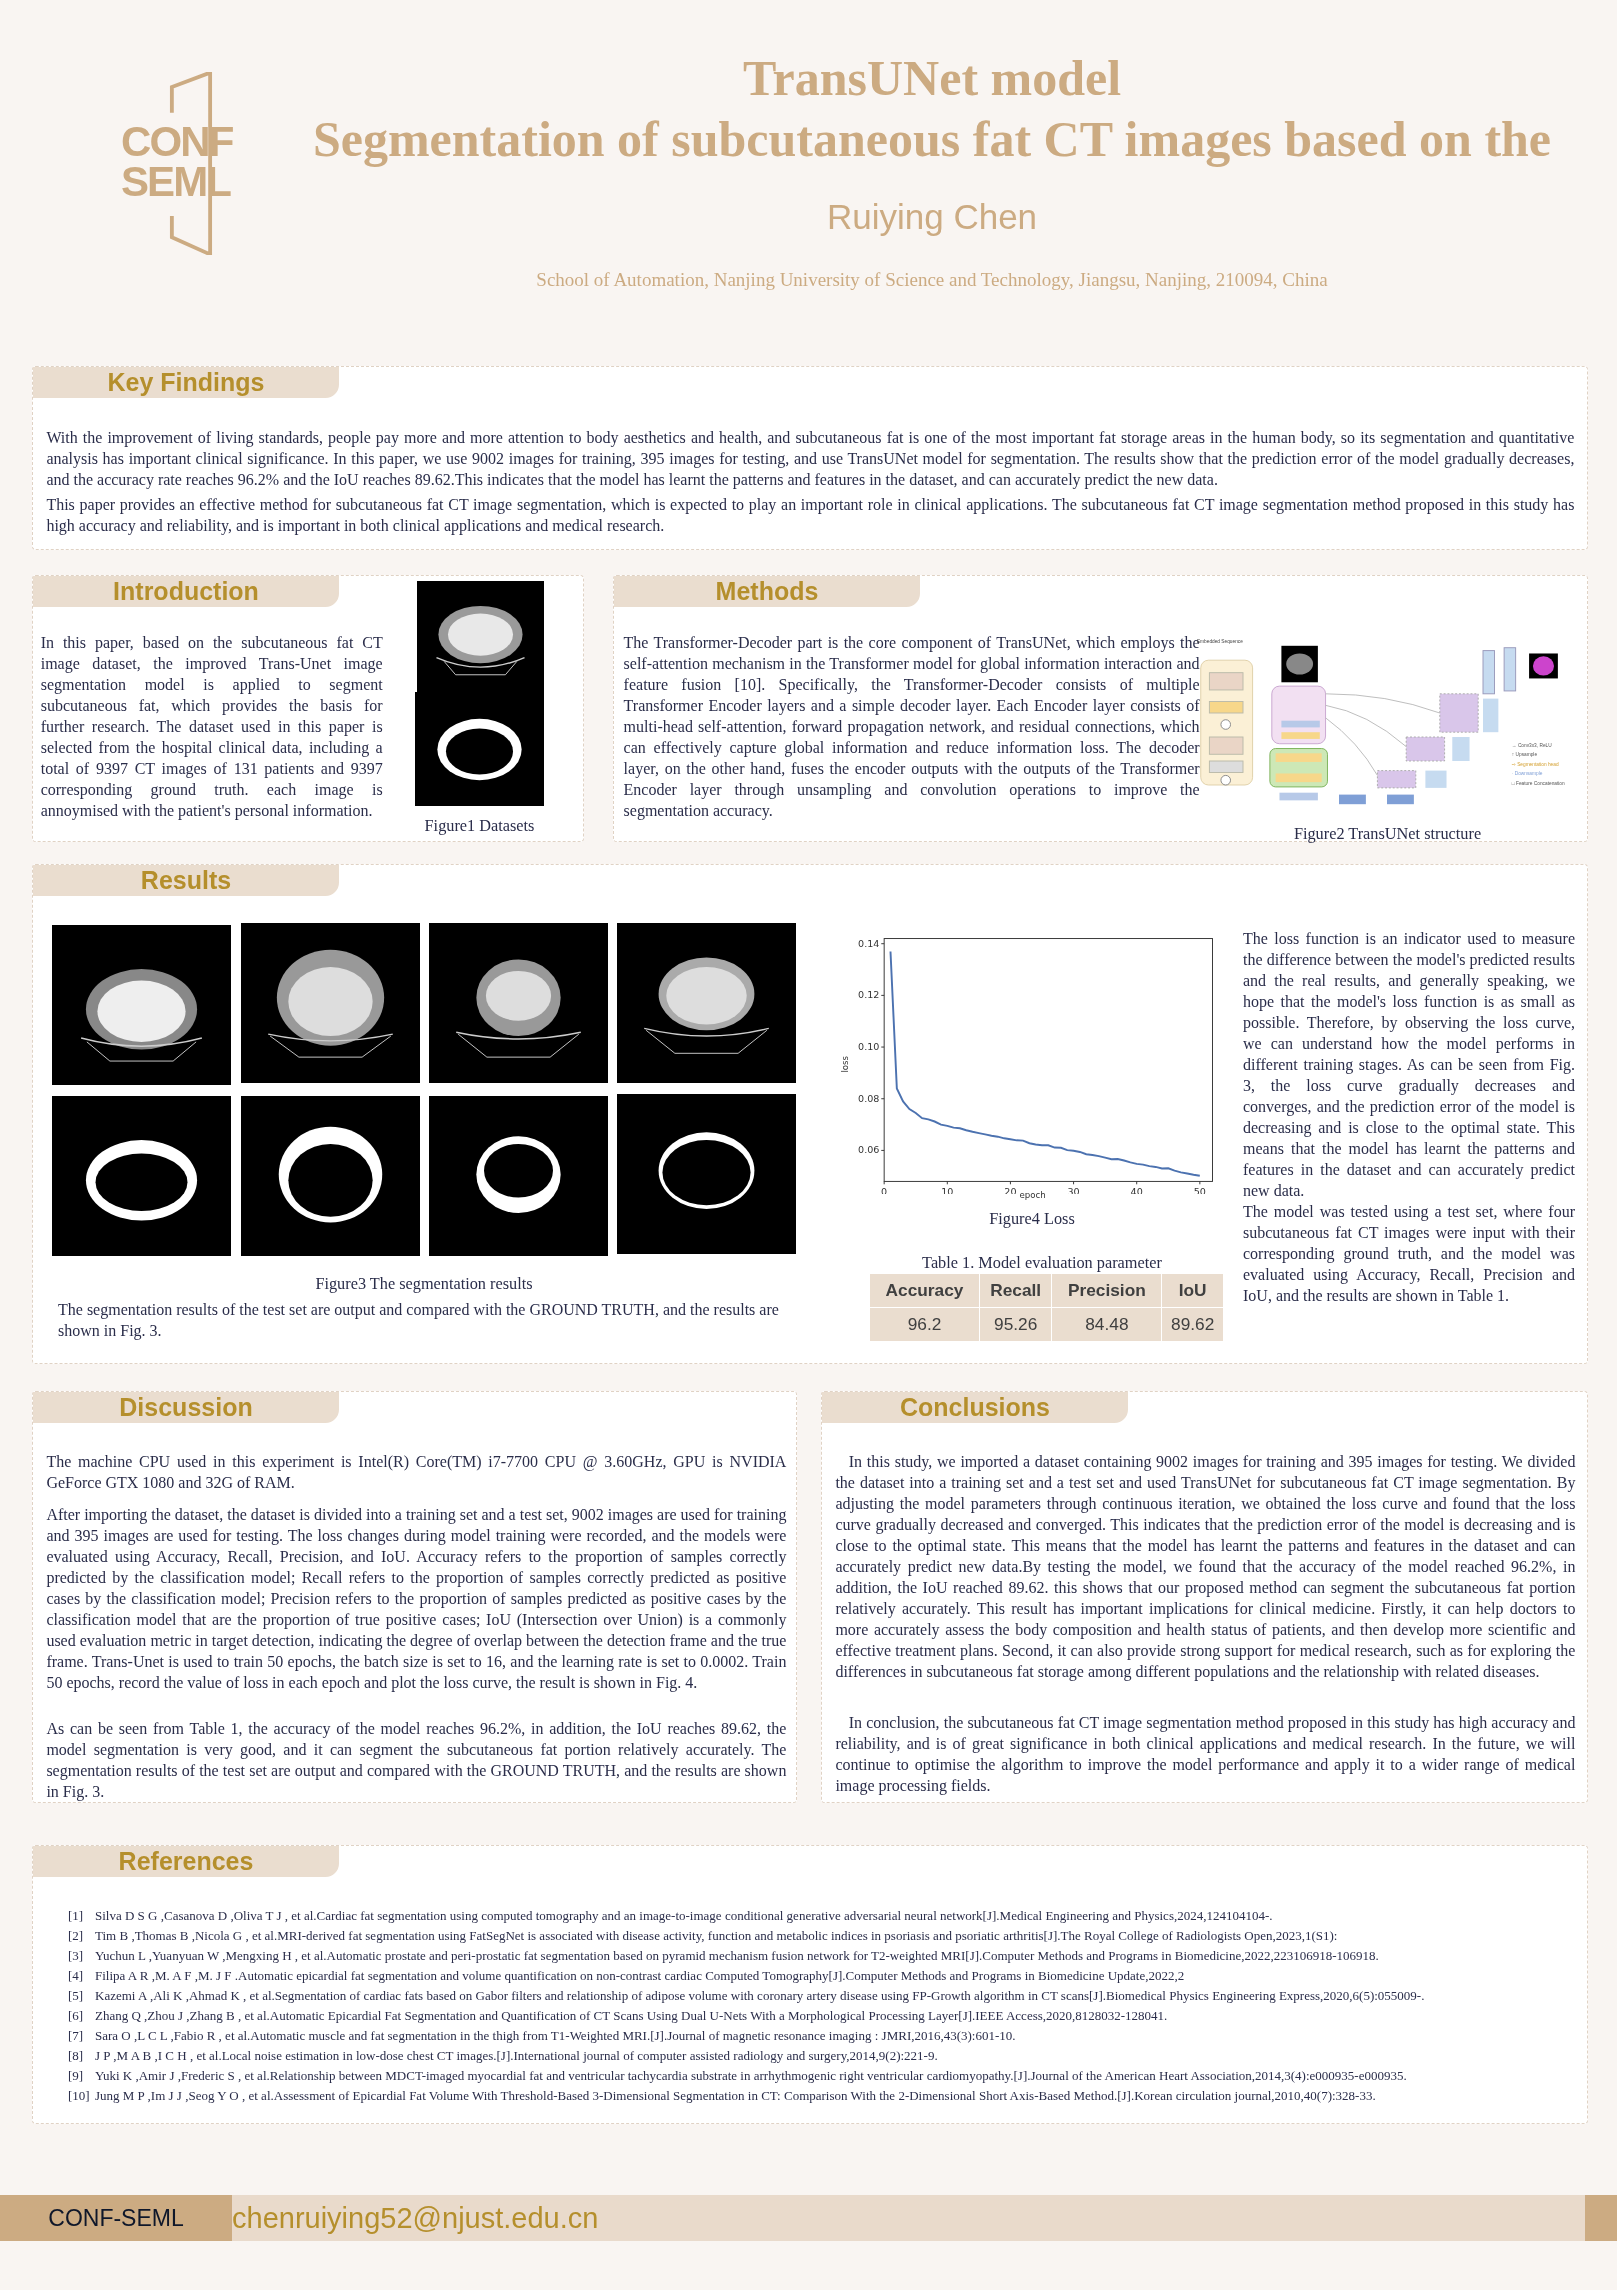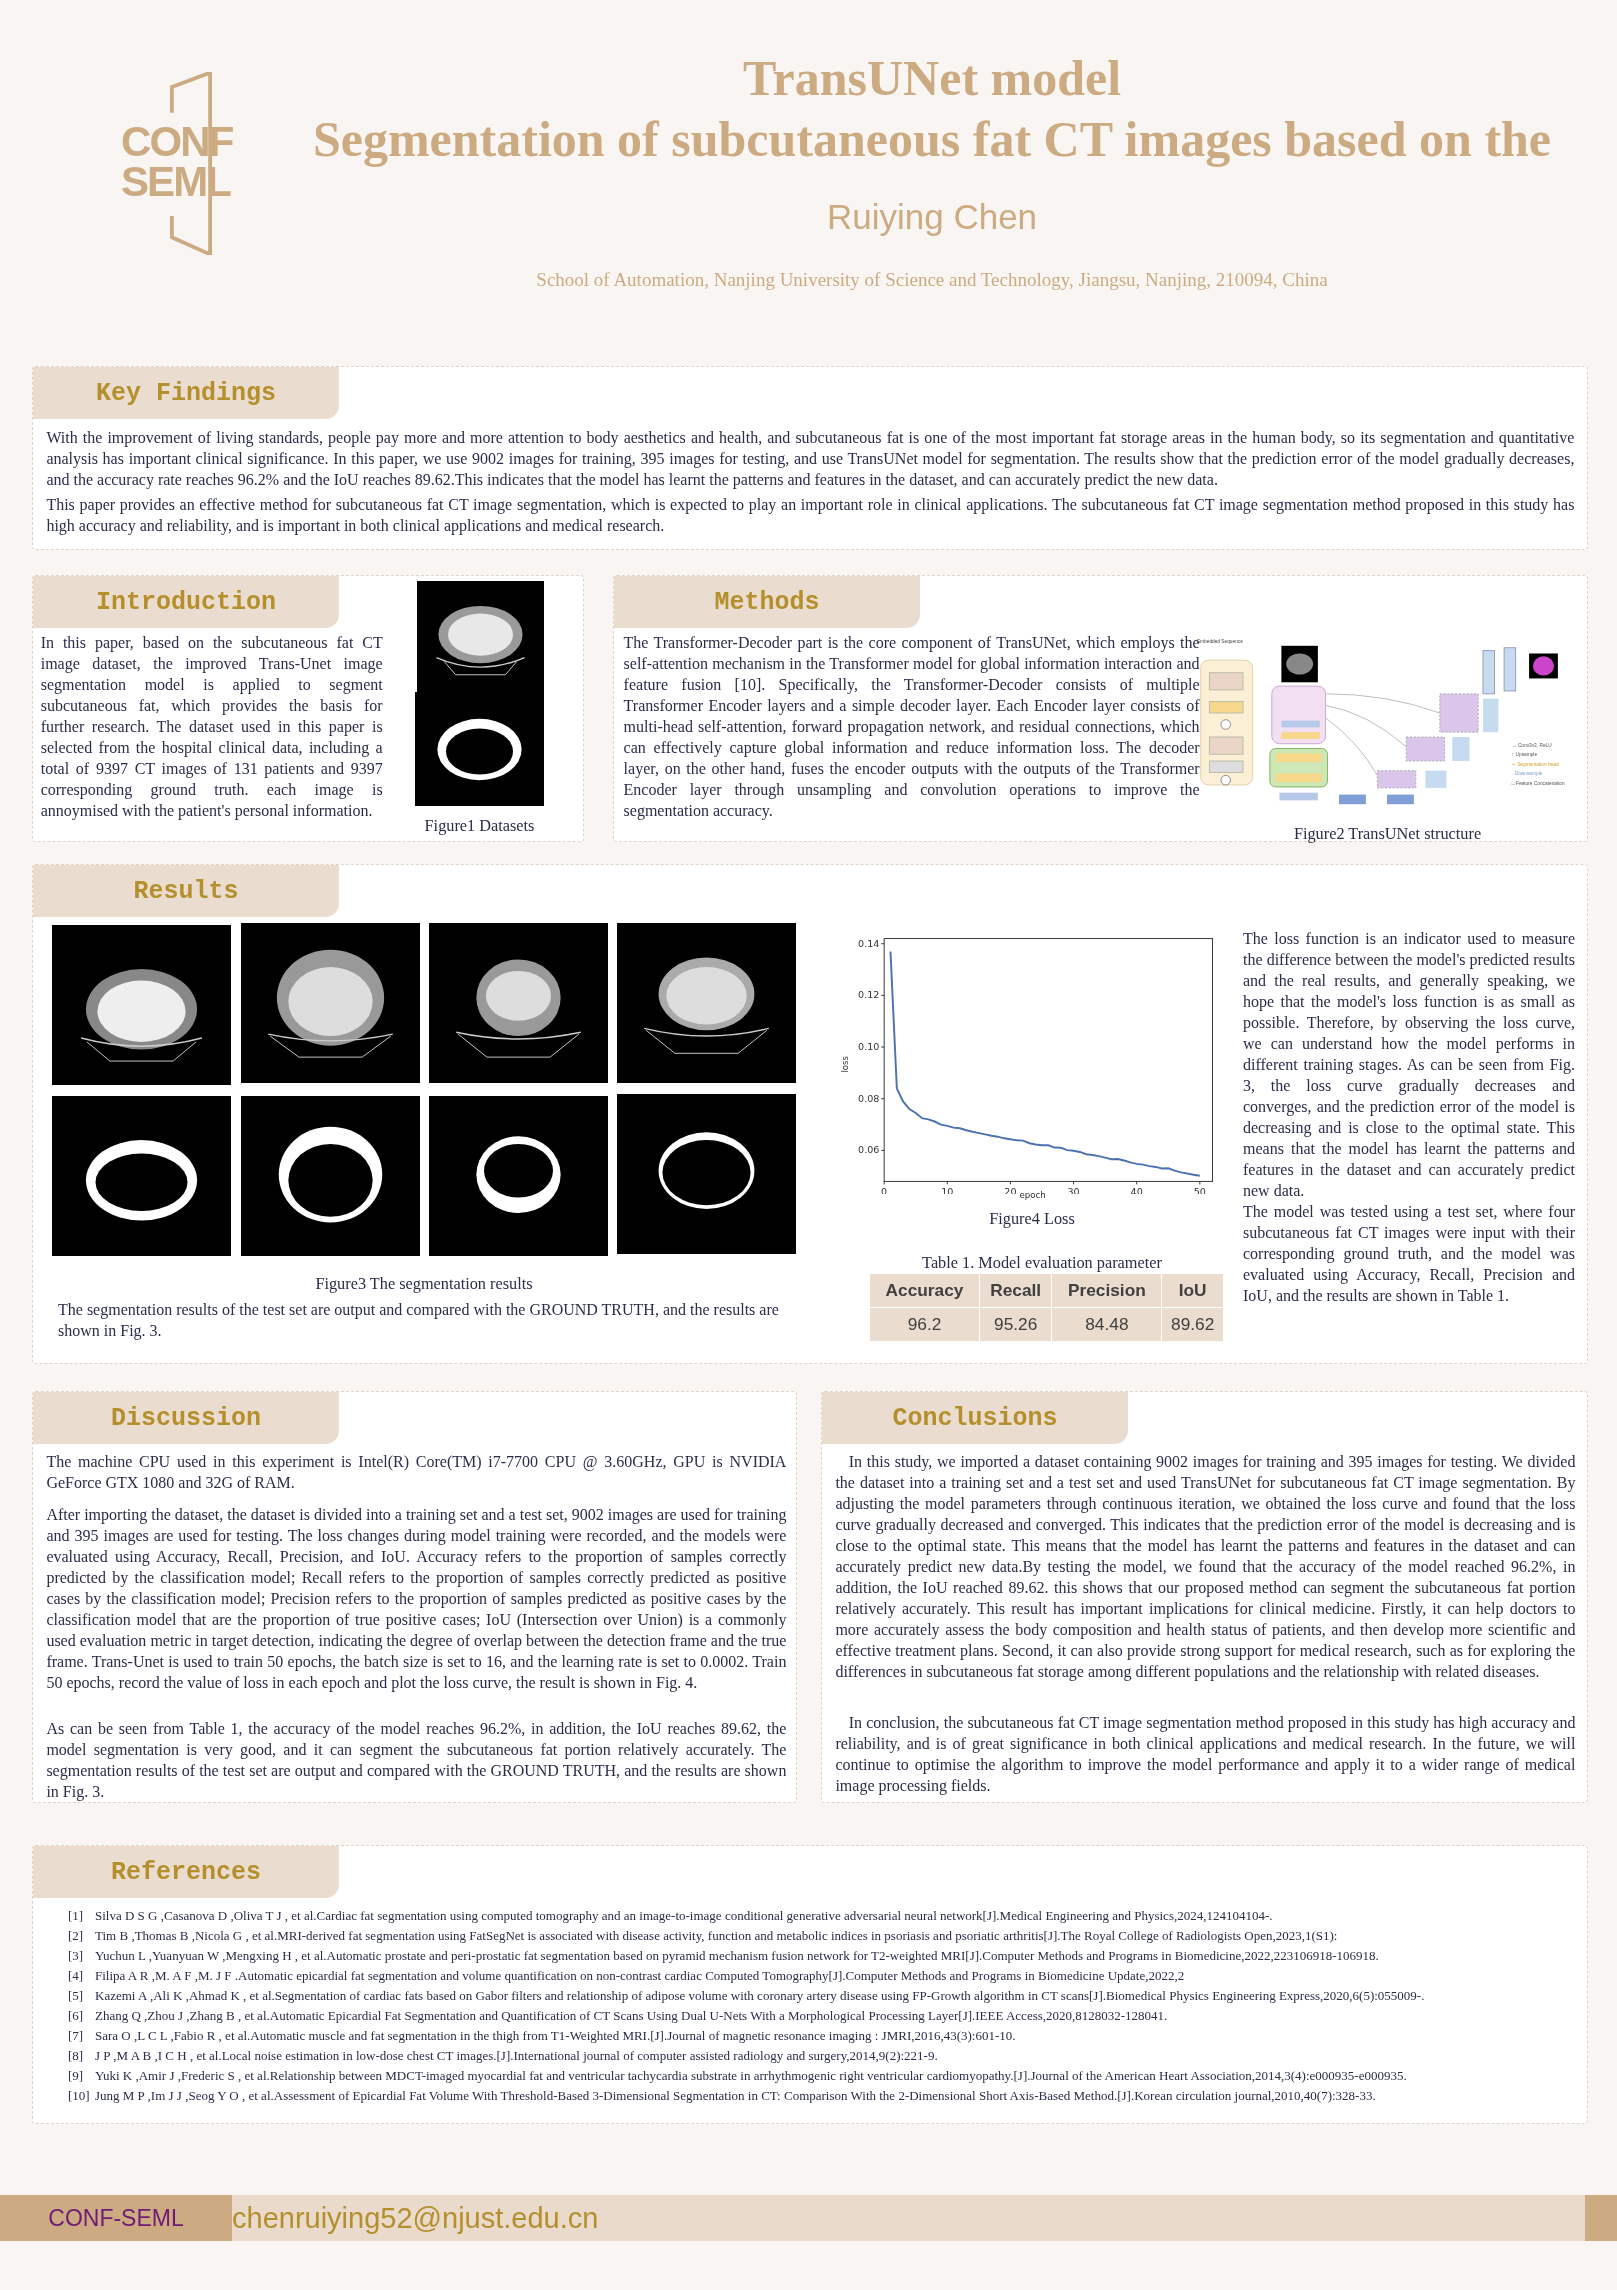--- a/index.html
+++ b/index.html
@@ -11,38 +11,38 @@
   
   .logo { left: 77px; top: 72px; width: 163px; height: 183px; margin-left: 44px; }
   .logo-text { position: absolute; left: 0; top: 50px; font-family: "Liberation Sans", sans-serif; font-weight: bold; color: #ccab82; font-size: 42px; line-height: 40px; letter-spacing: -1.9px; }
   .logo-frame { position: absolute; left: 48px; top: 0; width: 44px; height: 183px; }
   .title { left: 269px; top: 48px; width: 1326px; text-align: center; font-family: "Liberation Serif", serif; font-weight: bold; font-size: 50px; line-height: 61px; color: #ccab82; }
   .author { left: 269px; top: 197px; width: 1326px; text-align: center; font-family: "Liberation Sans", sans-serif; font-size: 35px; color: #ccab82; }
   .affil { left: 269px; top: 269px; width: 1326px; text-align: center; font-size: 19px; color: #ccab82; }
 
   
   .panel { position: absolute; background: #ffffff; border: 1.4px dashed #e0d2c4; border-radius: 3.8px; }
-  .panel-tab { position: absolute; left: 0; top: 0; height: 52px; background: #eaddcf; border-radius: 0 0 13.4px 0; font-family: Liberation Mono, monospace; font-weight: bold; font-size: 25px; color: #b58f2c; display: flex; align-items: center; justify-content: center; }
+  .panel-tab { position: absolute; left: 0; top: 0; height: 31px; background: #eaddcf; border-radius: 0 0 13.4px 0; font-family: Liberation Sans, sans-serif; font-weight: bold; font-size: 25px; color: #b58f2c; display: flex; align-items: center; justify-content: center; }
   .body-text { font-family: "Liberation Serif", serif; font-size: 16px; line-height: 21px; color: #2a2d4a; text-align: justify; }
   .caption { font-size: 16.3px; color: #2a2d4a; text-align: center; }
 
   .ct { position: absolute; background: #000; overflow: hidden; }
   .ct svg { width: 100%; height: 100%; display: block; }
 
   
   .metrics { position: absolute; border-collapse: separate; border-spacing: 1.9px; }
   .metrics td { background: #eaddcf; font-family: "Liberation Sans", sans-serif; font-size: 17.3px; text-align: center; color: #404040; height: 33px; }
   .metrics tr.hdr td { font-weight: bold; }
 
   
   .ref { font-size: 13px; line-height: 20px; color: #2a2d4a; white-space: nowrap; }
   .ref .num { display: inline-block; width: 27px; }
 
   
-  .footer-left { left: 0; top: 2195px; width: 232px; height: 46px; background: #ccab82; color: #701a75; font-family: "Liberation Sans", sans-serif; font-size: 23px; display: flex; align-items: center; justify-content: center; }
+  .footer-left { left: 0; top: 2195px; width: 232px; height: 46px; background: #ccab82; color: #0f172a; font-family: "Liberation Sans", sans-serif; font-size: 23px; display: flex; align-items: center; justify-content: center; }
   .footer-mid { left: 232px; top: 2195px; width: 1353px; height: 46px; background: #e9dacb; color: #b58f2c; font-family: "Liberation Sans", sans-serif; font-size: 29px; display: flex; align-items: center; padding-left: 0; }
   .footer-right { left: 1585px; top: 2195px; width: 33px; height: 46px; background: #ccab82; }
 </style>
 </head>
 <body>
 
 <div class="abs logo">
   <div class="logo-text">
     <div>CONF</div>
     <div>SEML</div>

